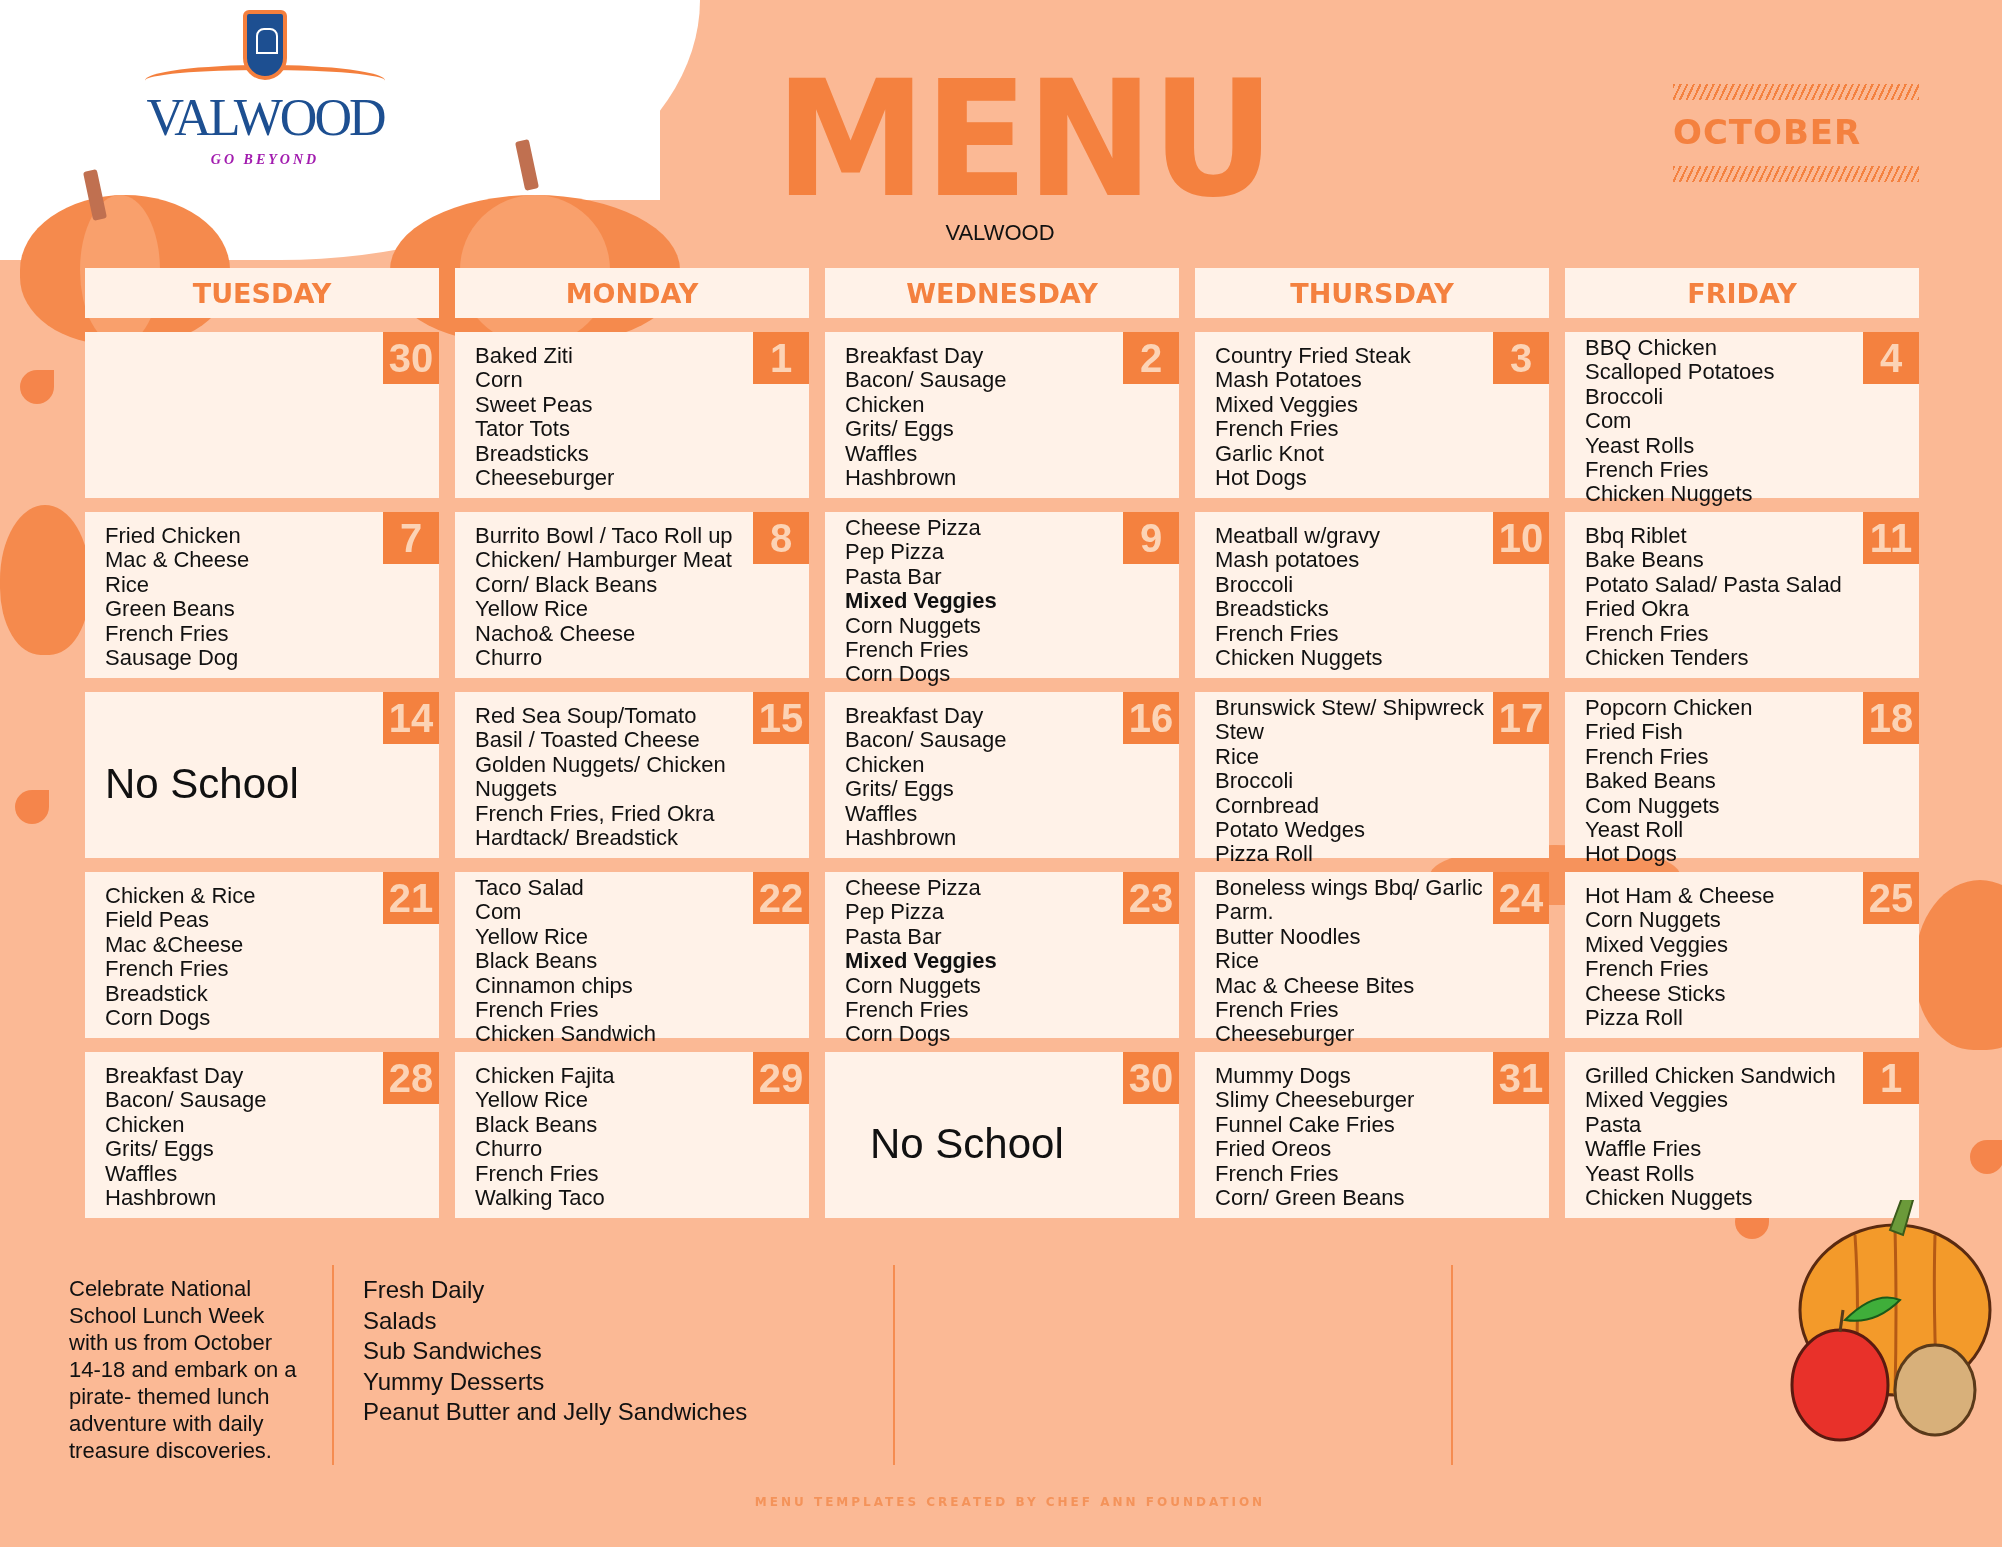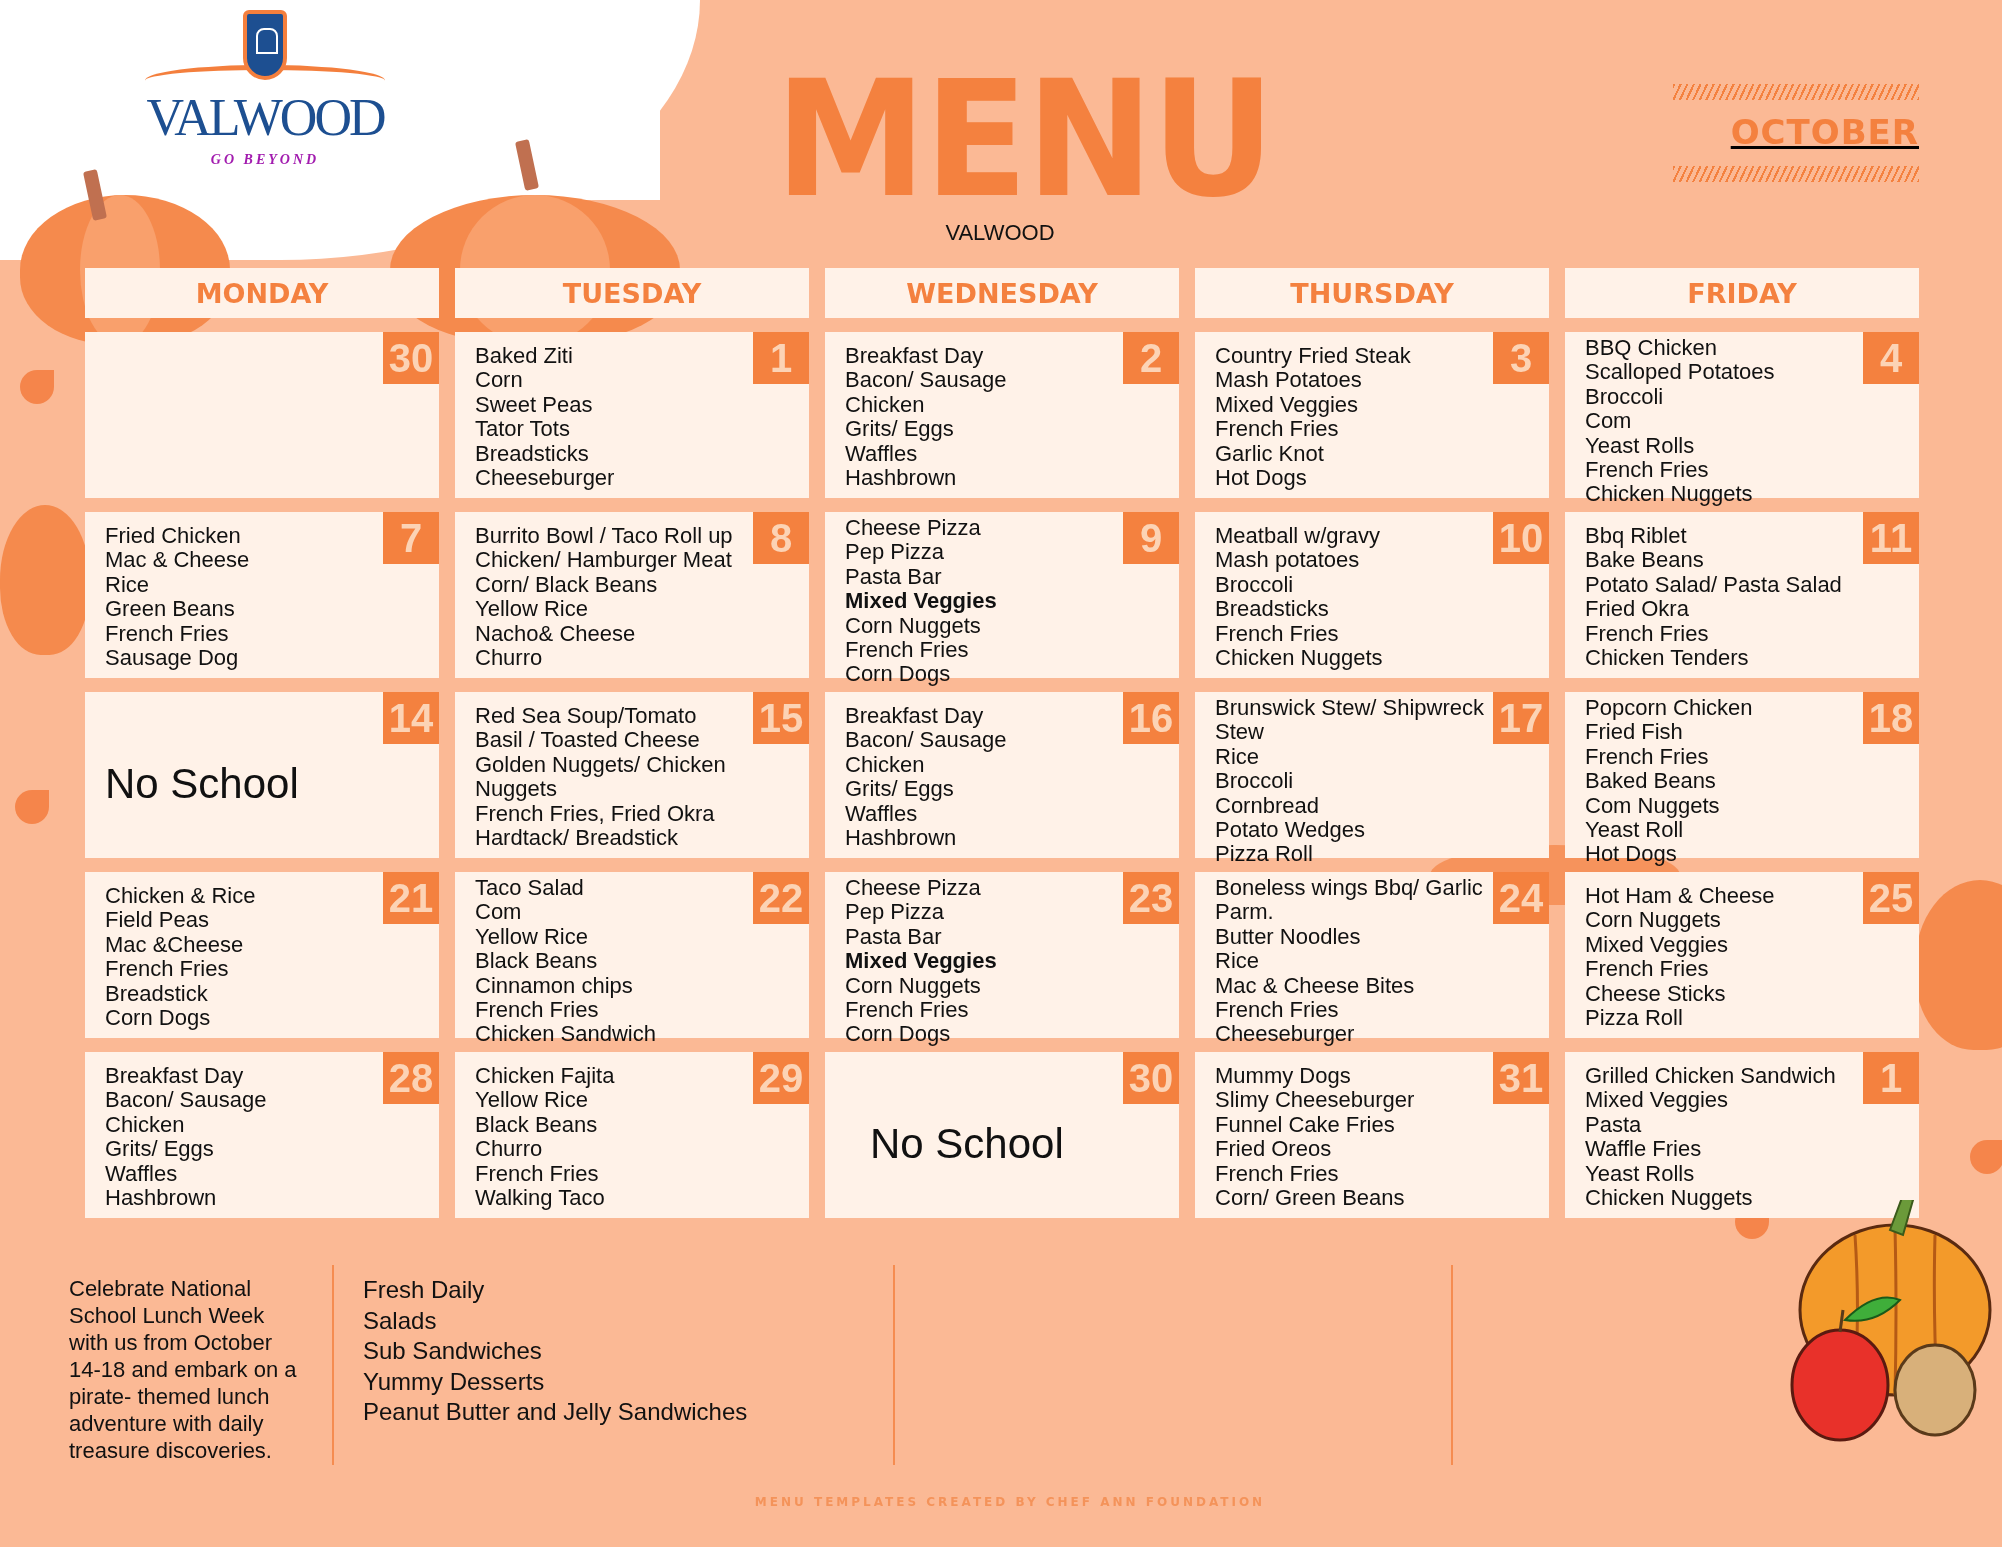--- a/index.html
+++ b/index.html
@@ -20,21 +20,21 @@
         border:4px solid #f47f3d; border-radius:6px 6px 22px 22px; box-sizing:border-box; }
   .logo .shield::after { content:""; position:absolute; left:9px; top:14px; width:18px; height:22px; border:2px solid #fff; border-radius:8px 8px 0 0; }
   .logo .name { position:absolute; left:0; top:78px; width:260px; font-family:"Liberation Serif", serif;
         font-size:52px; color:#1d4f91; letter-spacing:-3px; }
   .logo .tag { position:absolute; left:0; top:142px; width:260px; font-family:"Liberation Serif", serif;
         font-style:italic; font-weight:bold; font-size:14px; letter-spacing:3px; color:#a21caf; }
   
   .menu-title { position:absolute; left:775px; top:60px; font-family:"DejaVu Sans", sans-serif; font-weight:bold;
         font-size:160px; color:#f4813f; letter-spacing:-2px; line-height:160px; transform:scaleX(.95); transform-origin:left; }
   .sub-title { position:absolute; left:900px; top:220px; width:200px; text-align:center; font-size:22px; color:#111; }
-  .month-box { position:absolute; left:1673px; top:84px; width:246px; text-align:right;text-decoration:underline; }
+  .month-box { position:absolute; left:1673px; top:84px; width:246px; text-align:left; }
   .hatch { height:16px; background:repeating-linear-gradient(115deg, #f4813f 0 2px, transparent 2px 6px); }
   .month { font-family:"DejaVu Sans", sans-serif; font-weight:bold; font-size:34px; color:#f4813f; margin:12px 0 14px; letter-spacing:1px; }
   
   .grid { position:absolute; left:85px; top:268px; width:1834px; display:grid;
         grid-template-columns:repeat(5, 354px); column-gap:16px; row-gap:14px; }
   .day-head { height:50px; background:#fff2e8; display:flex; align-items:center; justify-content:center;
         font-family:"DejaVu Sans", sans-serif; font-weight:bold; font-size:27px; color:#f4813f; margin-bottom:0; }
   .cell { position:relative; height:166px; background:#fff2e8; overflow:visible; }
   .num { position:absolute; right:0; top:0; width:56px; height:52px; background:#f4813f; color:#fcd3b5;
         font-size:40px; font-weight:bold; display:flex; align-items:center; justify-content:center; }
@@ -82,22 +82,22 @@
 <div class="menu-title">MENU</div>
 <div class="sub-title">VALWOOD</div>
 
 <div class="month-box">
   <div class="hatch"></div>
   <div class="month">OCTOBER</div>
   <div class="hatch"></div>
 </div>
 
 <div class="grid" id="grid">
+  <div class="day-head">TUESDAY</div>
   <div class="day-head">MONDAY</div>
-  <div class="day-head">TUESDAY</div>
   <div class="day-head">WEDNESDAY</div>
   <div class="day-head">THURSDAY</div>
   <div class="day-head">FRIDAY</div>
 <div class="cell">
       <div class="num">30</div>
       <div class="items"></div>
     </div>
     <div class="cell">
       <div class="num">1</div>
       <div class="items">

